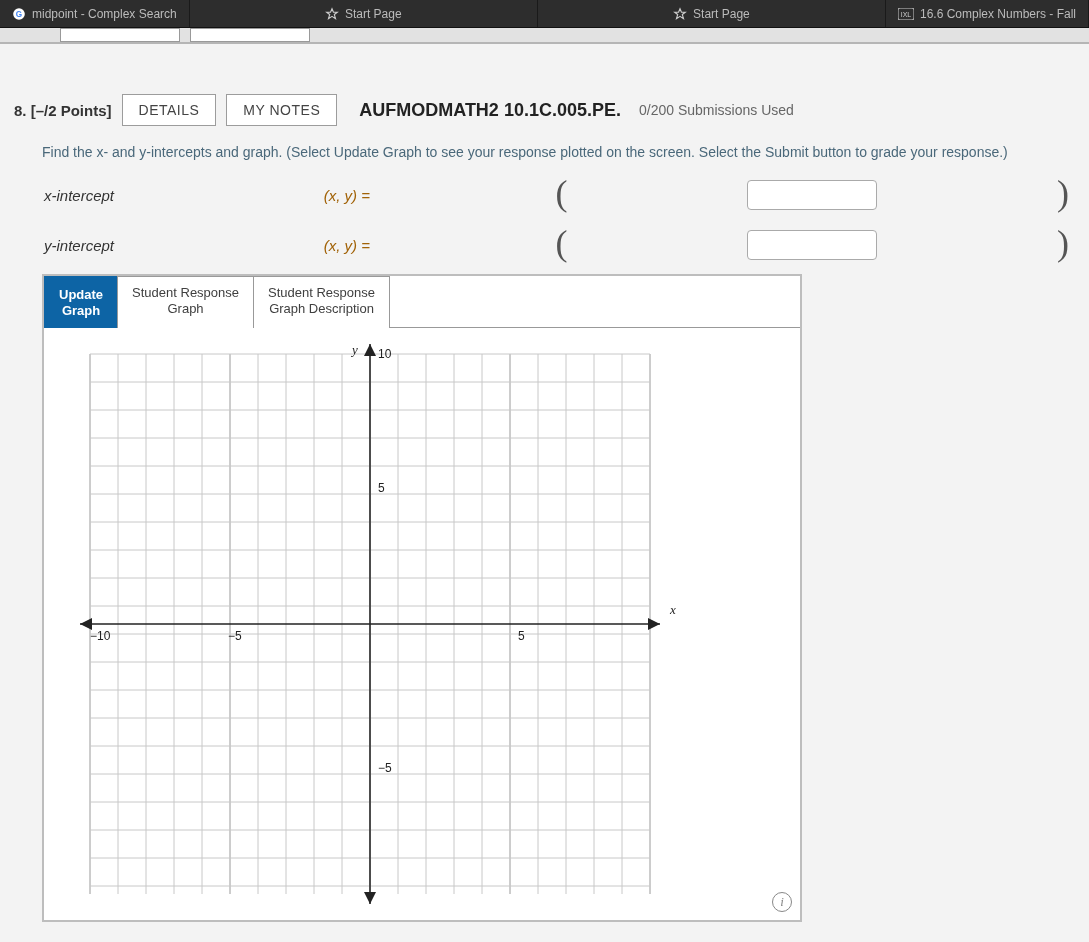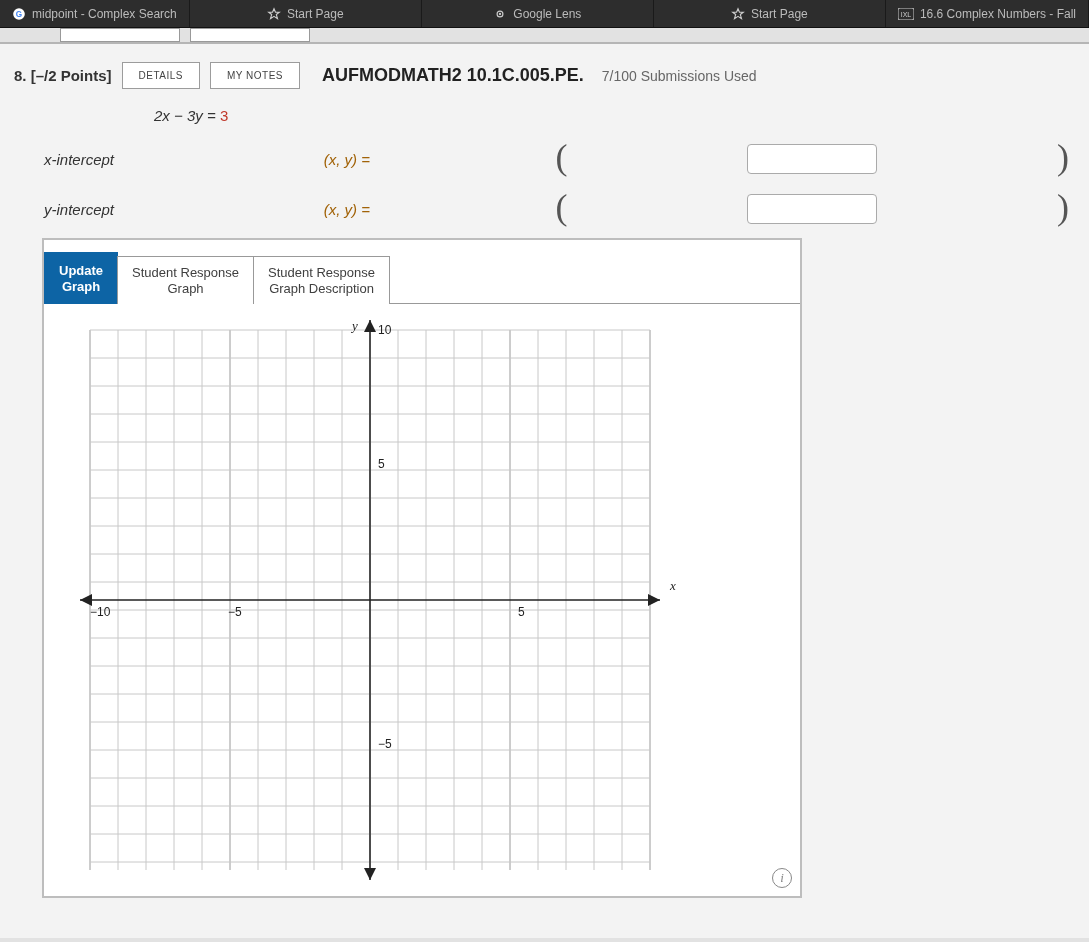--- a/index.html
+++ b/index.html
@@ -44,27 +44,28 @@
   .content {
     background: #f3f3f3;
     padding: 18px 20px 40px 14px;
     min-height: 880px;
   }
   .q-header {
     display: flex;
     align-items: center;
     gap: 10px;
     margin-bottom: 18px;
+    margin-top: 32px;
   }
   .q-number { font-weight: bold; font-size: 15px; }
   .btn-box {
     border: 1px solid #9c9c9c;
     background: #fff;
     padding: 7px 16px;
-    font-size: 10px;
+    font-size: 14px;
     color: #444;
     letter-spacing: 0.5px;
     cursor: pointer;
   }
   .book-ref { font-weight: bold; font-size: 18px; color: #222; margin-left: 12px; }
   .sub-used { color: #666; font-size: 14px; margin-left: 8px; }
   .instructions {
     color: #4a687a;
     font-size: 14px;
     margin: 0 0 10px 28px;
@@ -103,22 +104,20 @@
   .graph-panel {
     border: 2px solid #bdbdbd;
     background: #fff;
     margin: 14px 0 0 28px;
     width: 760px;
     padding: 0;
     position: relative;
   }
   .graph-tabs {
     display: flex;
-    align-items: flex-end;
-    margin-top: 12px;
   }
   .graph-tab {
     border: 1px solid #999;
     border-bottom: none;
     background: #fff;
     padding: 8px 14px;
     font-size: 13px;
     color: #404040;
     text-align: center;
     line-height: 1.2;
@@ -187,27 +186,20 @@
     <span>midpoint - Complex Search</span>
   </div>
   <div class="tab" style="justify-content:center;flex:1">
     <svg width="14" height="14" viewBox="0 0 24 24">
         <path fill="none" stroke="#ccc" stroke-width="2" d="M12 3l2.5 6H21l-5 4 2 7-6-4-6 4 2-7-5-4h6.5z"></path>
       </svg>
     <span>Start Page</span>
   </div>
   <div class="tab" style="justify-content:center;flex:1">
     <svg width="14" height="14" viewBox="0 0 24 24">
-        <circle cx="12" cy="12" r="5" fill="none" stroke="#ccc" stroke-width="2"></circle>
-        <circle cx="12" cy="12" r="2" fill="#ccc"></circle>
-      </svg>
-    <span>Google Lens</span>
-  </div>
-  <div class="tab" style="justify-content:center;flex:1">
-    <svg width="14" height="14" viewBox="0 0 24 24">
         <path fill="none" stroke="#ccc" stroke-width="2" d="M12 3l2.5 6H21l-5 4 2 7-6-4-6 4 2-7-5-4h6.5z"></path>
       </svg>
     <span>Start Page</span>
   </div>
   <div class="tab">
     <svg width="16" height="12" viewBox="0 0 16 12">
         <rect width="16" height="12" rx="2" fill="none" stroke="#ccc"></rect>
         <text x="8" y="9" text-anchor="middle" font-size="7" fill="#ccc">IXL</text>
       </svg>
     <span>16.6 Complex Numbers - Fall</span>
@@ -220,27 +212,25 @@
 
 <div class="content">
 
   <div class="q-header">
     <span class="q-number">
       <span>8.</span>&nbsp;<span>[–/2 Points]</span>
     </span>
     <button class="btn-box">DETAILS</button>
     <button class="btn-box">MY NOTES</button>
     <span class="book-ref">AUFMODMATH2 10.1C.005.PE.</span>
-    <span class="sub-used">7/100 Submissions Used</span>
-  </div>
-
-
-  <div class="equation">
-    <span style="font-style:italic">2x − 3y = </span><span class="three">3</span>
-  </div>
+    <span class="sub-used">0/200 Submissions Used</span>
+  </div>
+
+  <div class="instructions">Find the x- and y-intercepts and graph. (Select Update Graph to see your response plotted on the screen. Select the Submit button to grade your response.)</div>
+
 
   <div class="intercept-row">
     <span class="intercept-label">x-intercept</span>
     <span class="xy-label">(x, y)  =</span>
     <span class="big-paren">(</span>
     <input class="answer-input" value="" style="">
     <span class="big-paren">)</span>
   </div>
 
   <div class="intercept-row">

